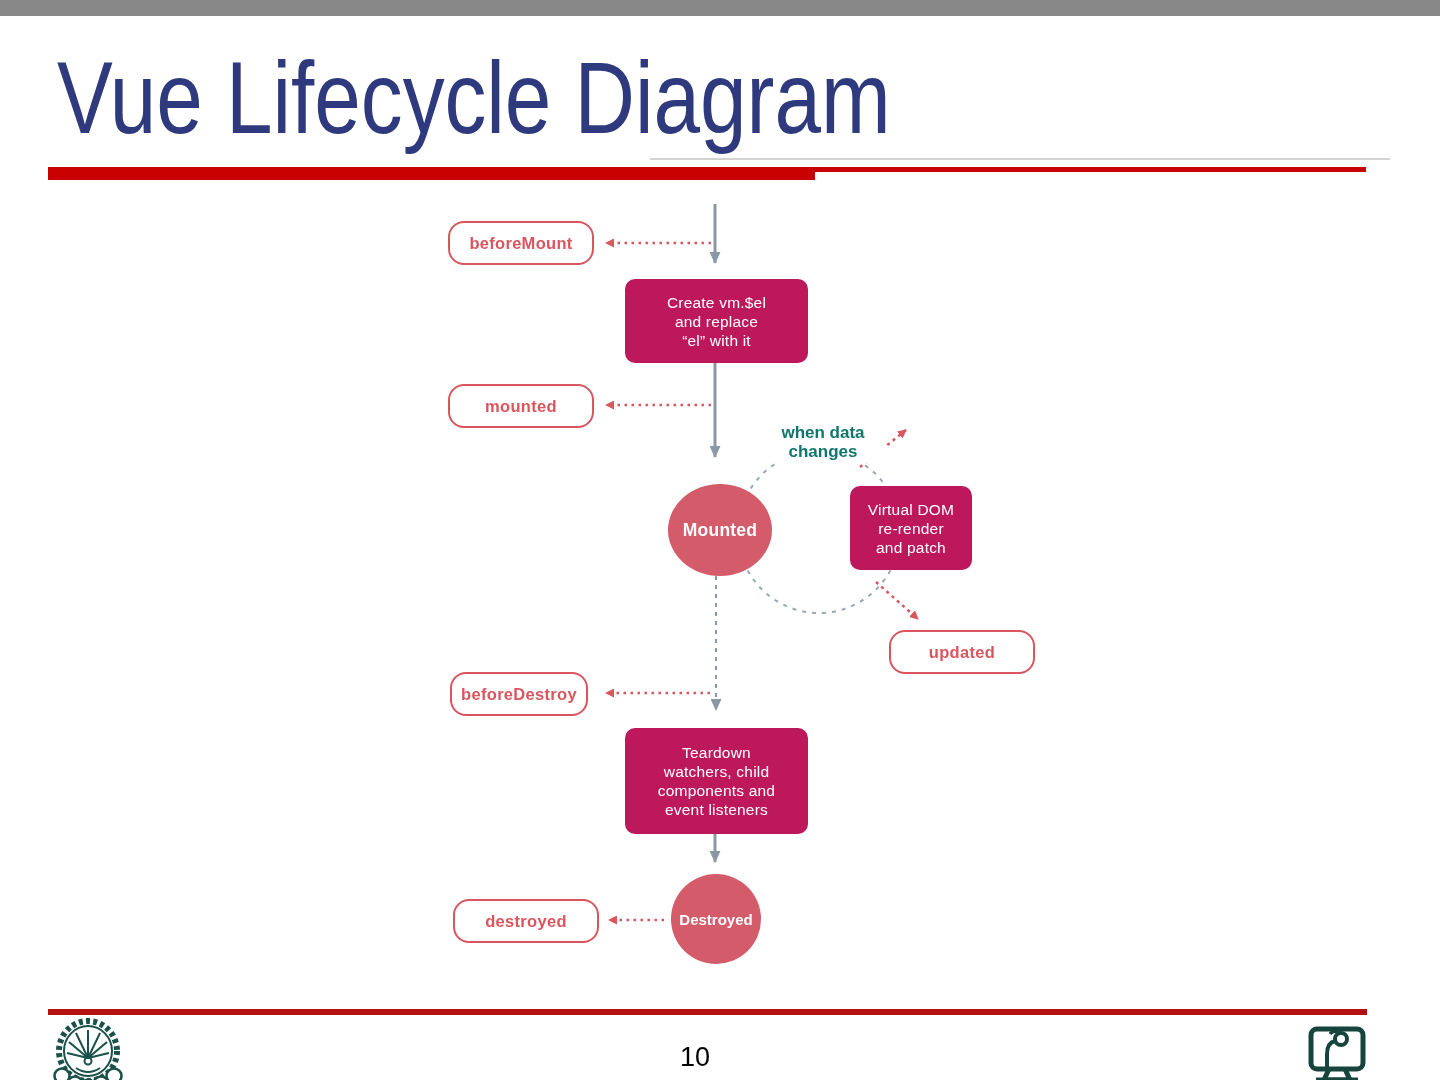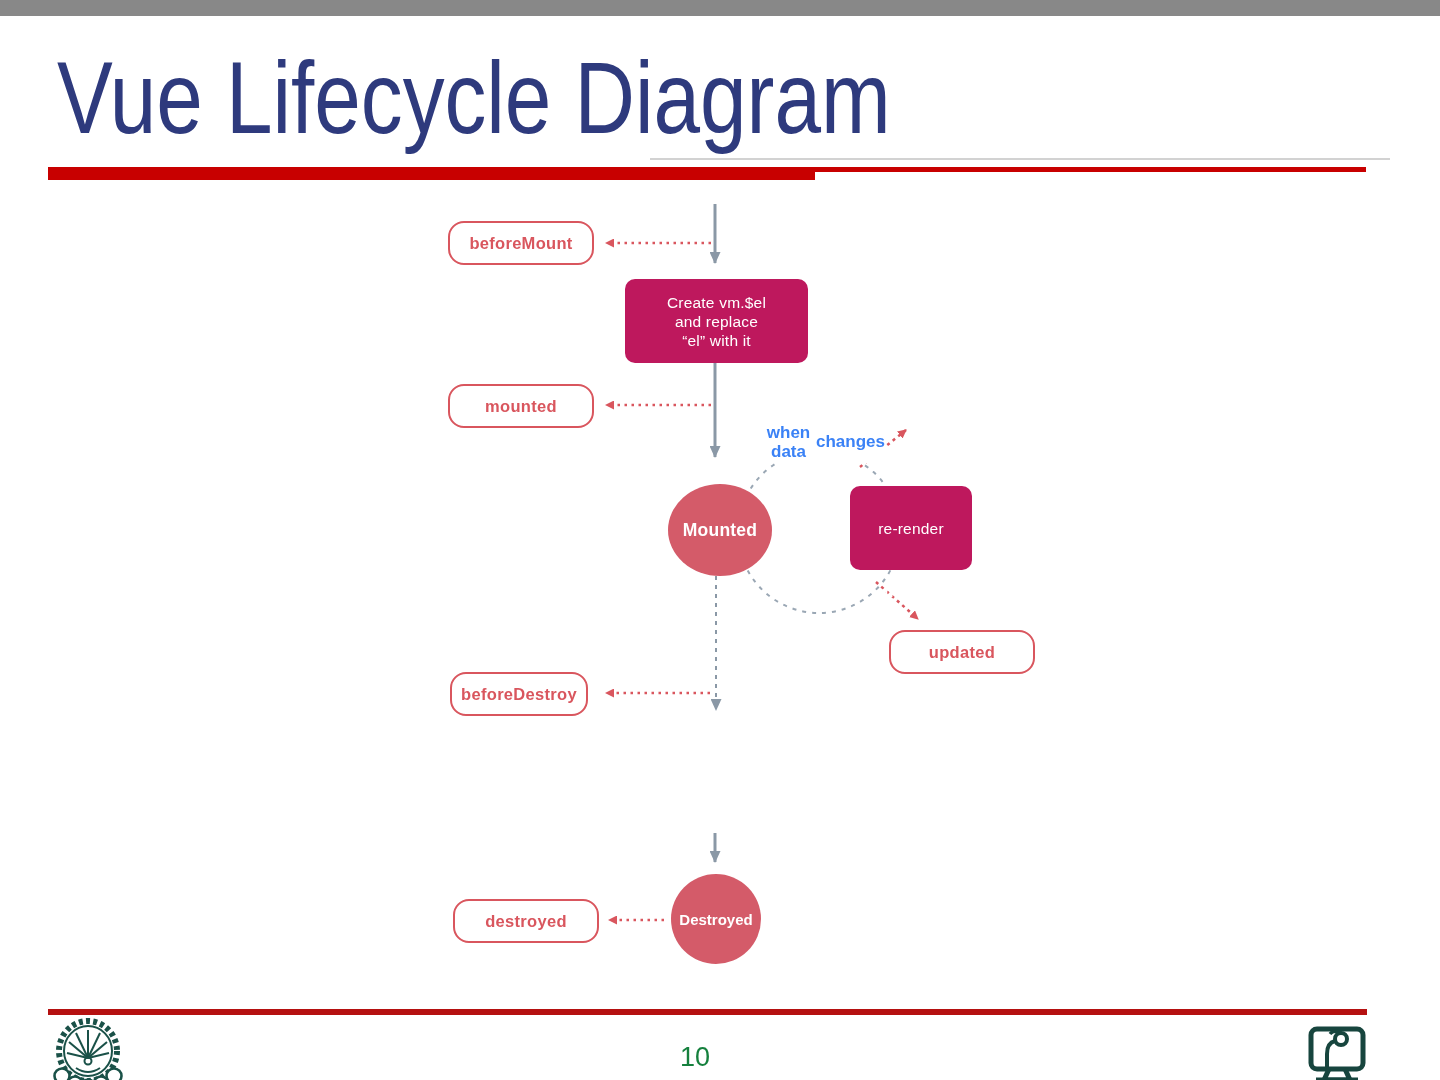--- a/index.html
+++ b/index.html
@@ -30,28 +30,28 @@
     font-size:15.5px;font-weight:500;line-height:19px;letter-spacing:.2px;
     display:flex;flex-direction:column;align-items:center;justify-content:center;text-align:center;
   }
   .state{
     background:#D45B69;border-radius:50%;color:#fff;font-weight:bold;
     display:flex;align-items:center;justify-content:center;text-align:center;
   }
   .state.mounted{font-size:17.5px;letter-spacing:.2px;}
   .state.destroyed{font-size:15px;}
   .note{
-    background:#fff;color:#3b82f6;font-weight:bold;font-size:17px;line-height:19.5px;
-    display:flex;flex-direction:row;align-items:center;justify-content:center;text-align:center;
+    background:#fff;color:#0f766e;font-weight:bold;font-size:17px;line-height:19.5px;
+    display:flex;flex-direction:column;align-items:center;justify-content:center;text-align:center;
   }
   
   .rule-bottom{position:absolute;left:48px;top:993px;width:1319px;height:6px;background:#B51111;}
   .page-number{
     position:absolute;left:655px;top:1026px;width:80px;text-align:center;
-    font-size:27px;color:#15803d;
+    font-size:27px;color:#000000;
   }
   .logo-left{position:absolute;left:48px;top:1002px;}
   .logo-right{position:absolute;left:1304px;top:1008px;}
 </style>
 </head>
 <body>
 
 <div class="slide">
 
   <h1 class="title">Vue Lifecycle Diagram</h1>
@@ -101,24 +101,30 @@
     </div>
     <div class="node hook" style="left:453px;top:883px;width:146px;height:44px;">
       <span>destroyed</span>
     </div>
 
     <div class="node gbox" style="left:625px;top:263px;width:183px;height:84px;">
       <span>Create vm.$el</span>
       <span>and replace</span>
       <span>“el” with it</span>
     </div>
-    <div class="node gbox" style="left:850px;top:470px;width:122px;height:84px;gap:44px;">
+    <div class="node gbox" style="left:850px;top:470px;width:122px;height:84px;">
       <span>Virtual DOM</span>
       <span>re-render</span>
       <span>and patch</span>
+    </div>
+    <div class="node gbox" style="left:625px;top:712px;width:183px;height:106px;">
+      <span>Teardown</span>
+      <span>watchers, child</span>
+      <span>components and</span>
+      <span>event listeners</span>
     </div>
 
     <div class="node state mounted" style="left:668px;top:468px;width:104px;height:92px;">
       <span>Mounted</span>
     </div>
     <div class="node state destroyed" style="left:671px;top:858px;width:90px;height:90px;">
       <span>Destroyed</span>
     </div>
 
     <div class="node note" style="left:761px;top:405px;width:124px;height:42px;">

